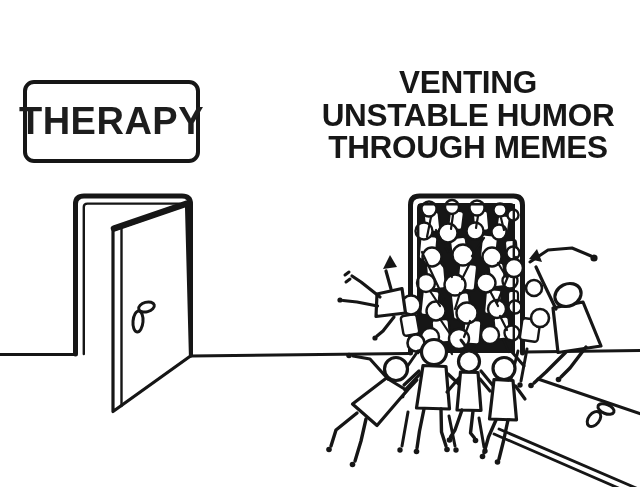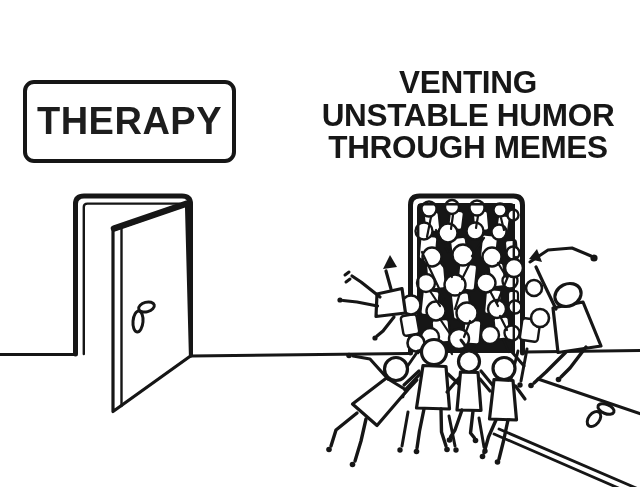--- a/index.html
+++ b/index.html
@@ -1,21 +1,21 @@
 <!DOCTYPE html>
 <html><head>
 <meta charset="utf-8">
 <style>
   html,body{margin:0;padding:0;background:#ffffff;}
   .canvas{
     position:relative;width:640px;height:487px;overflow:hidden;
     background:#ffffff;font-family:"Liberation Sans", sans-serif;
   }
   .sign{
-    position:absolute;left:23px;top:80px;width:213px;height:83px;
+    position:absolute;left:23px;top:80px;width:177px;height:83px;
     box-sizing:border-box;border:4.5px solid #161616;border-radius:11px;
     background:#ffffff;display:flex;align-items:center;justify-content:center;
   }
   .sign span{
     font-size:38px;font-weight:700;color:#1d1d1d;letter-spacing:.5px;line-height:1;
     transform:translateY(-1px);
   }
   .caption{
     position:absolute;left:290px;top:66px;width:356px;text-align:center;
     font-size:31.5px;line-height:32.5px;font-weight:700;color:#171717;

